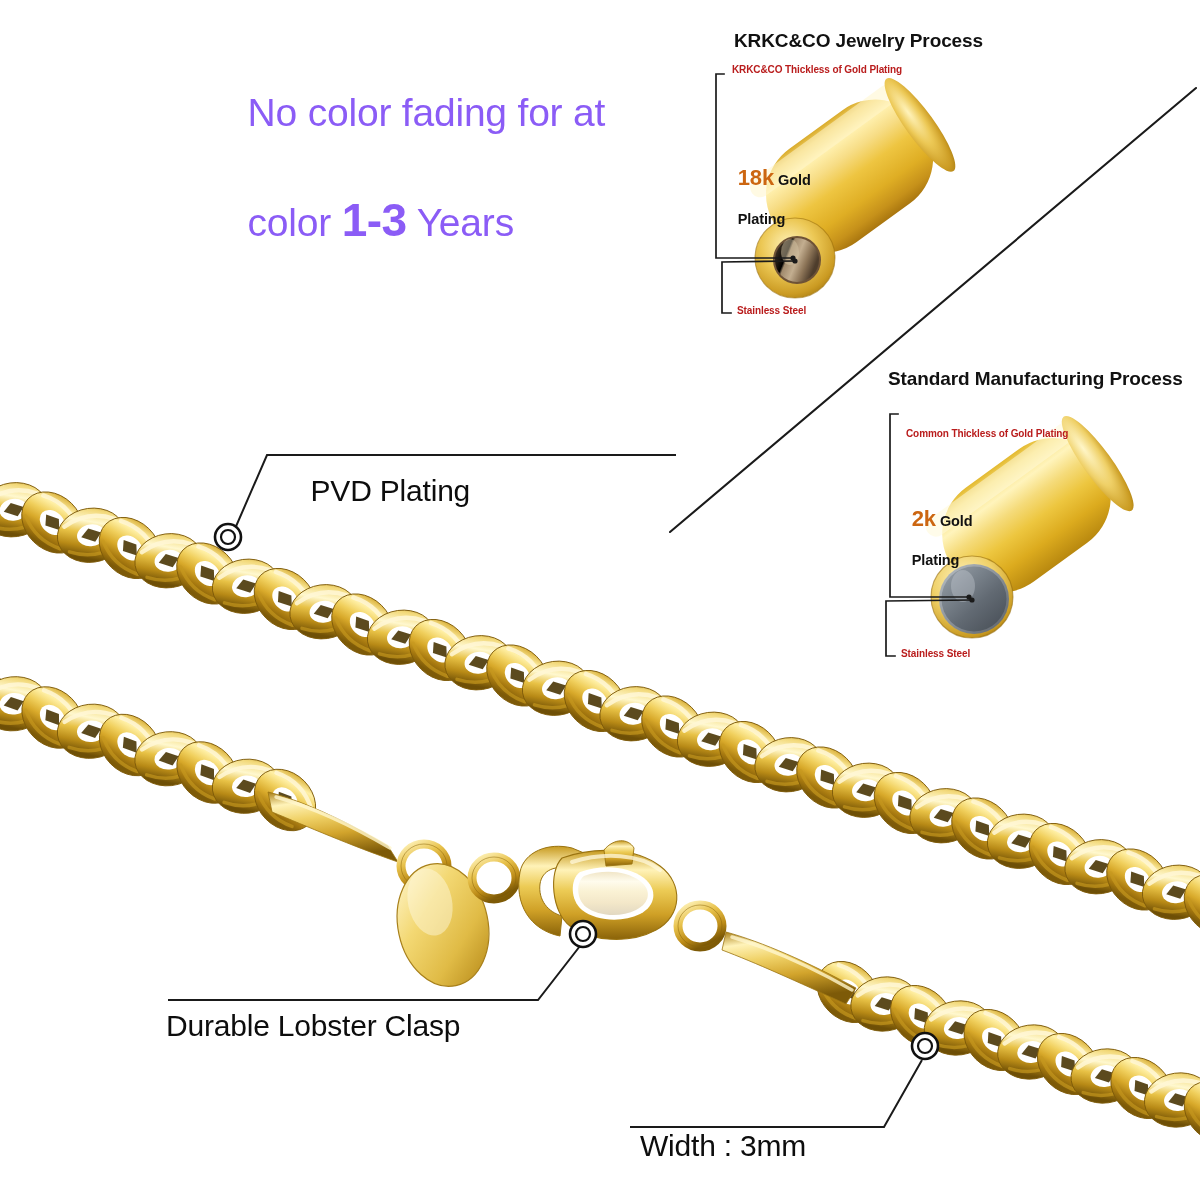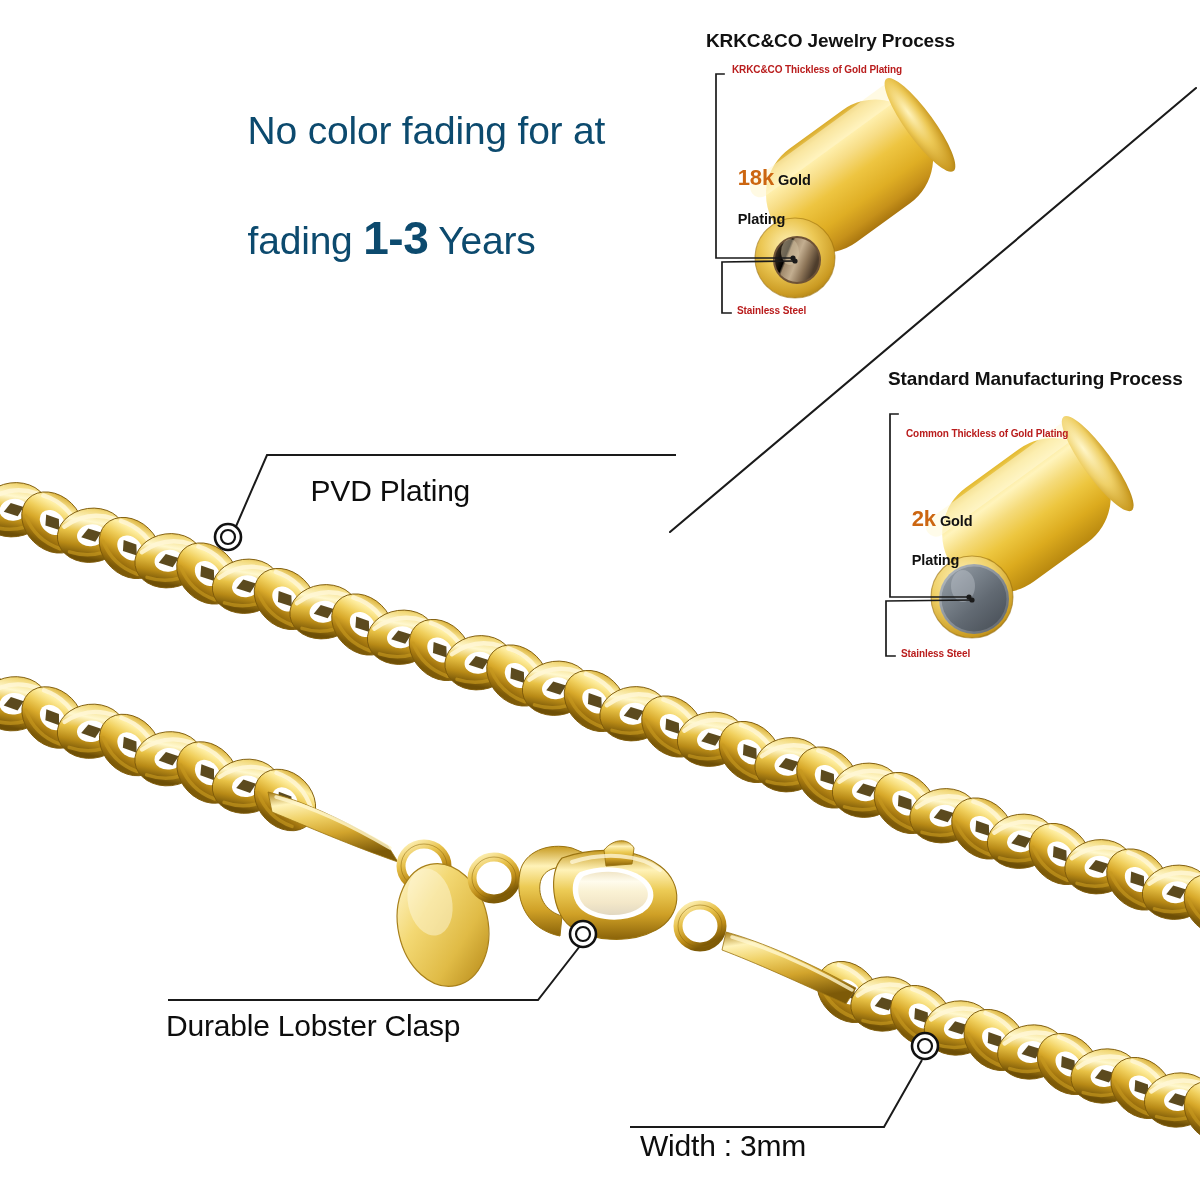--- a/index.html
+++ b/index.html
@@ -29,42 +29,42 @@
   .txt {
     position: absolute;
     white-space: pre;
     color: #000000;
     line-height: 1.18;
   }
 
   
   #headline {
     left: 205px;
-    top: 54px;
+    top: 36px;
     width: 470px;
     font-size: 39px;
     font-weight: 400;
-    color: #0c4a6e;
+    color: #8b5cf6;
     line-height: 1.32;
     letter-spacing: -0.2px;
   }
   #headline .big {
     font-size: 46px;
     font-weight: 600;
     letter-spacing: -0.5px;
   }
 
   
   .proc-title {
     font-size: 19px;
     font-weight: 700;
     color: #111111;
     letter-spacing: -0.1px;
   }
-  #title-krkc { left: 706px; top: 30px; }
+  #title-krkc { left: 734px; top: 30px; }
   #title-std  { left: 888px; top: 368px; }
 
   
   .diag-label {
     font-size: 10px;
     font-weight: 700;
     color: #b91c1c;
     letter-spacing: -0.1px;
   }
   #lbl-krkc-thick { left: 732px; top: 64px; }
@@ -712,21 +712,21 @@
       <path d="M 922,1060 L 884,1127 L 630,1127"></path>
     </g>
     <g>
       <circle cx="925" cy="1046" r="13" fill="#ffffff" stroke="#111111" stroke-width="2.6"></circle>
       <circle cx="925" cy="1046" r="7" fill="none" stroke="#111111" stroke-width="2.2"></circle>
     </g>
   </svg>
 
   <div class="txt" id="headline">
     <span>No color fading for at</span><br>
-    <span>fading </span><span class="big">1-3</span><span> Years</span>
+    <span>color </span><span class="big">1-3</span><span> Years</span>
   </div>
 
   <div class="txt proc-title" id="title-krkc">KRKC&amp;CO Jewelry Process</div>
 
   <div class="txt diag-label" id="lbl-krkc-thick">KRKC&amp;CO Thickless of Gold Plating</div>
 
   <div class="txt karat-block" id="karat-18">
     <span class="karat-num">18k</span><span> Gold</span><br>
     <span>Plating</span>
   </div>

